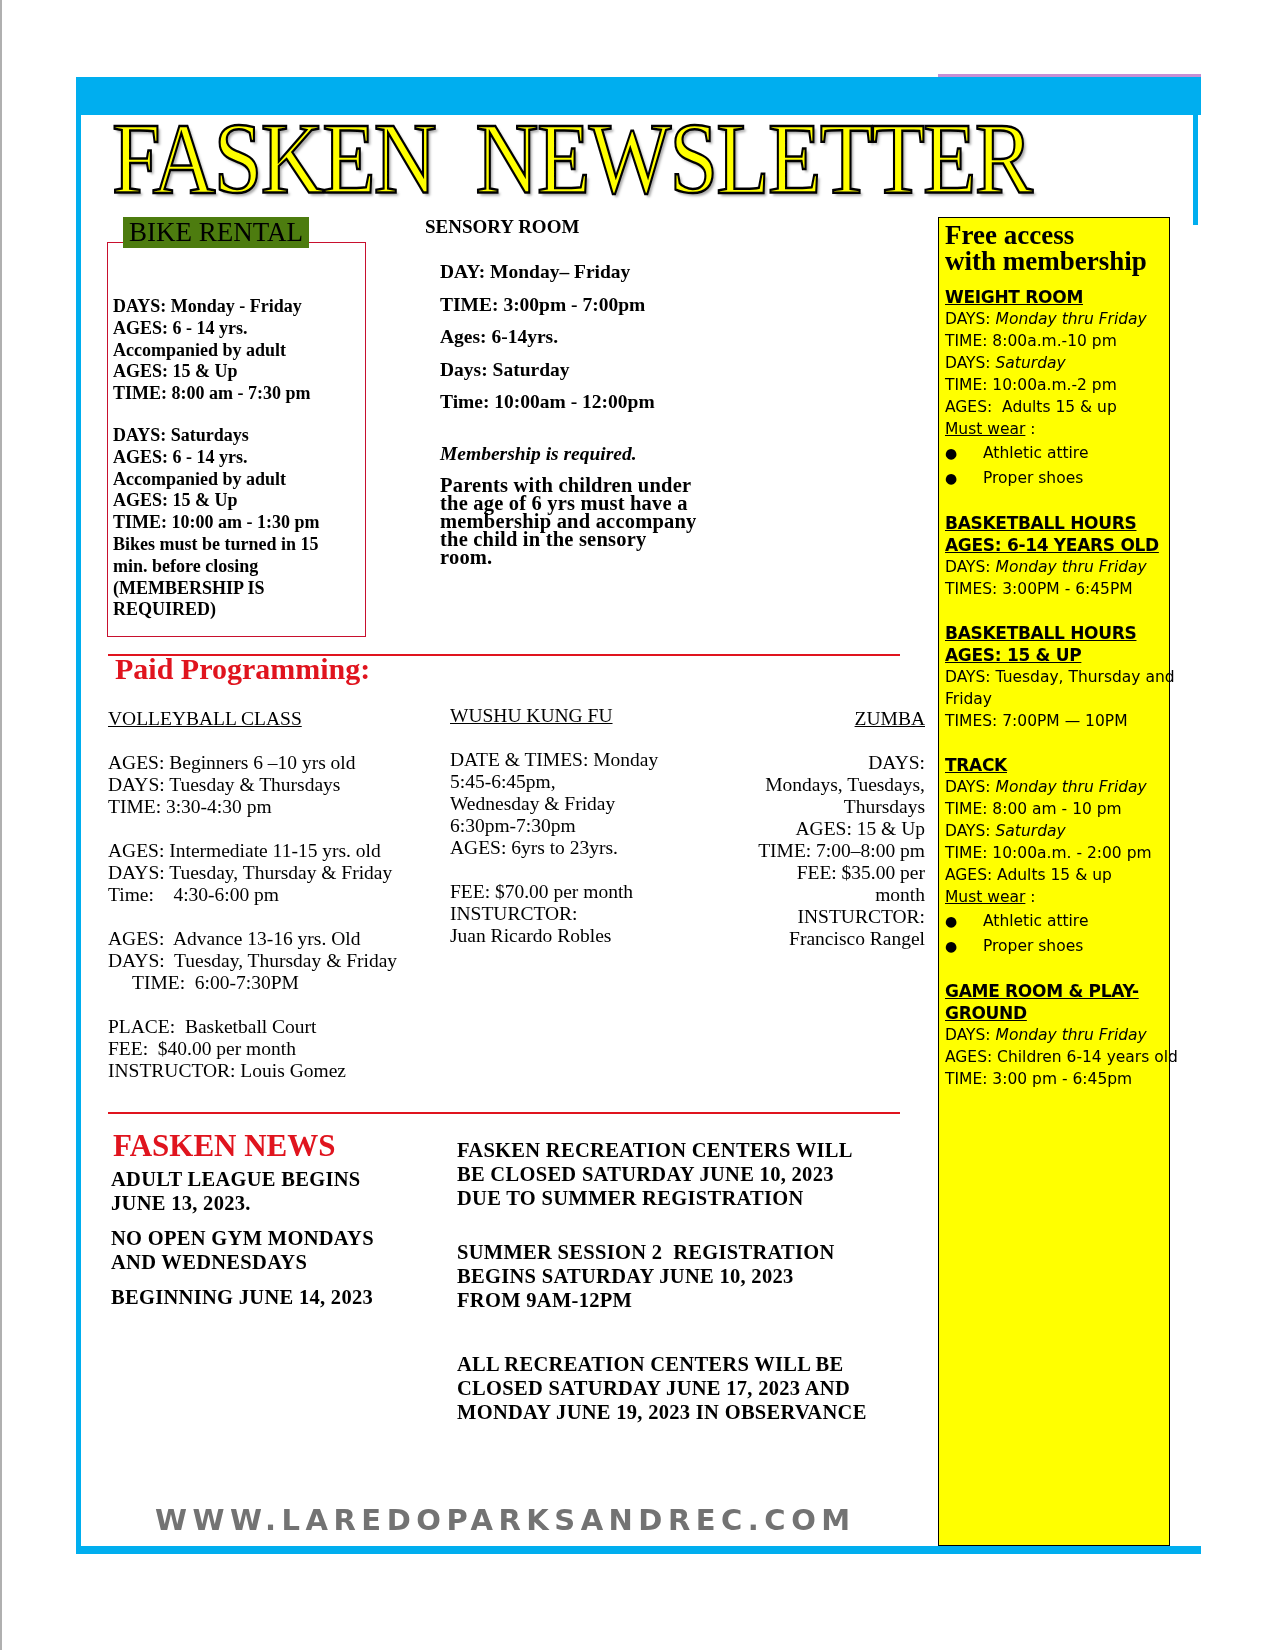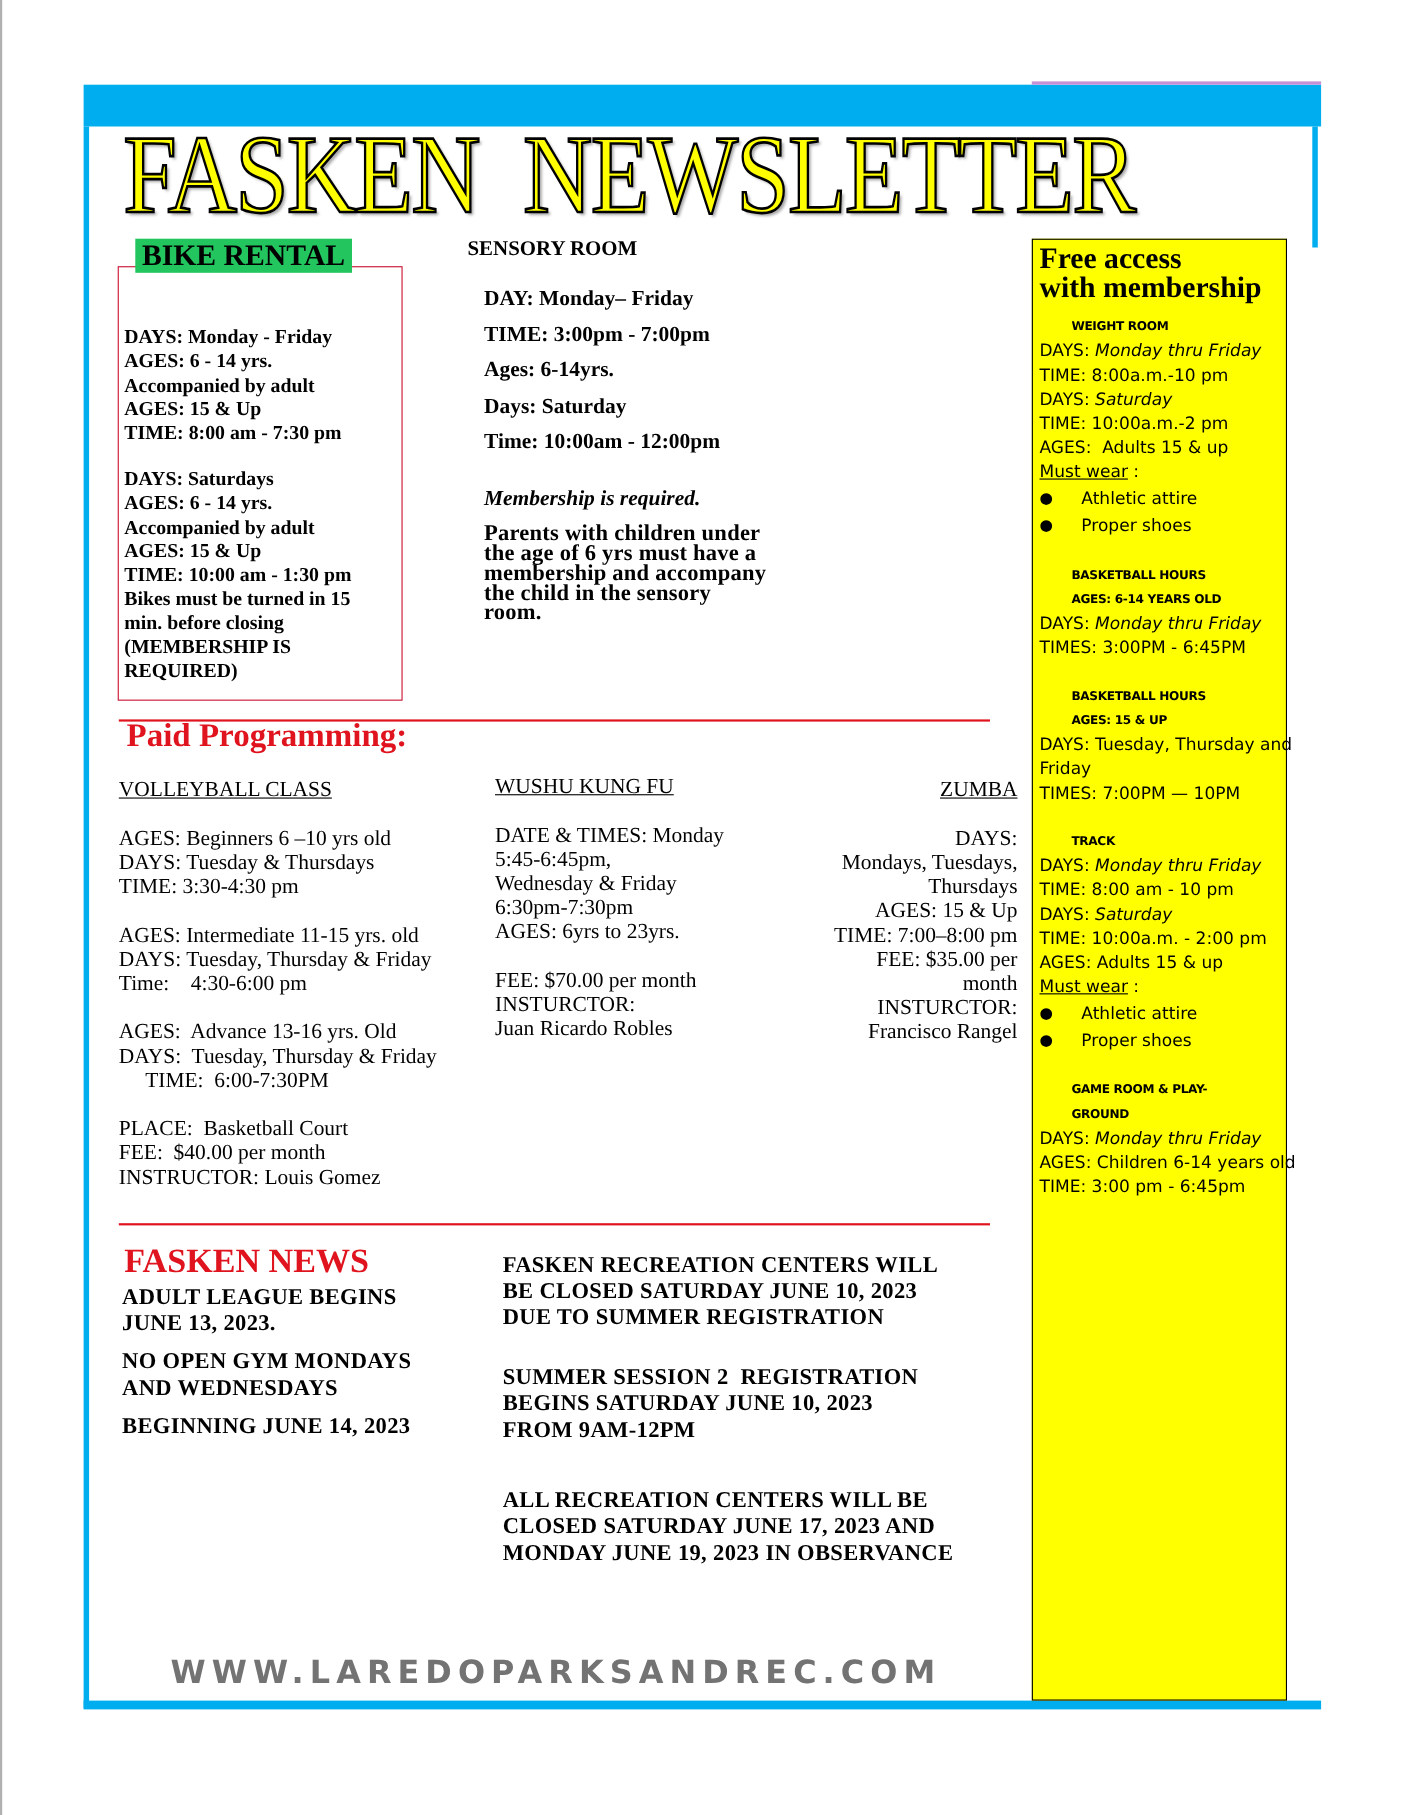--- a/index.html
+++ b/index.html
@@ -17,21 +17,21 @@
   .masthead {
     position: absolute; left: 112px; top: 110px; width: 1030px; height: 100px;
     font-family: "Liberation Serif", serif; font-size: 104px; line-height: 100px;
     color: #ffff00; -webkit-text-stroke: 2.5px #000;
     text-shadow: 3px 3px 3px rgba(0,0,0,0.35);
     transform: scaleY(0.98) scaleX(0.84); transform-origin: left top;
     white-space: pre; letter-spacing: -2px;
   }
 
   
-  .bike-heading { position: absolute; left: 123px; top: 217px; font-size: 27px; font-weight: bold; background: #22c55e; padding: 0 6px; z-index: 2; }
+  .bike-heading { position: absolute; left: 123px; top: 217px; font-size: 27px; font-weight: normal; background: #4d7c0f; padding: 0 6px; z-index: 2; }
   .bike-box { position: absolute; left: 107px; top: 242px; width: 259px; height: 395px; border: 1.5px solid #c8102e; }
   .bike-body { position: absolute; left: 113px; top: 272px; width: 250px; font-size: 18px; font-weight: bold; line-height: 21.8px; margin-top: 24px; }
   .bike-body .gap { height: 20px; }
 
   
   .sensory-heading { position: absolute; left: 425px; top: 216px; font-size: 19px; font-weight: bold; }
   .sensory-list { position: absolute; left: 440px; top: 261px; font-size: 19.5px; font-weight: bold; }
   .sensory-list .row { height: 32.5px; line-height: 22px; }
   .sensory-member { position: absolute; left: 440px; top: 443px; font-size: 19.5px; font-weight: bold; font-style: italic; }
   .sensory-note { position: absolute; left: 440px; top: 476px; width: 300px; font-size: 20.5px; font-weight: bold; line-height: 18px; letter-spacing: 0.2px; }
@@ -41,21 +41,21 @@
   .paid-heading { position: absolute; left: 115px; top: 652px; font-size: 30px; font-weight: bold; color: #e0141e; }
 
   .prog { position: absolute; font-size: 19.5px; line-height: 22px; }
   .prog .title { text-decoration: underline; }
   .prog .gap { height: 22px; }
 
   
   .sidebar { position: absolute; left: 938px; top: 217px; width: 232px; height: 1329px; background: #ffff00; border: 1.5px solid #000; }
   .side-inner { position: absolute; left: 6px; top: 4px; width: 252px; font-family: "DejaVu Sans", sans-serif; font-size: 15.5px; line-height: 22px; }
   .side-title { font-family: "Liberation Serif", serif; font-weight: bold; font-size: 27px; line-height: 26px; margin-bottom: 12px; }
-  .side-h { font-weight: bold; font-size: 11px; letter-spacing: -0.3px; margin-left: 29px; }
+  .side-h { font-weight: bold; text-decoration: underline; font-size: 17px; letter-spacing: -0.3px; }
   .side-inner em { font-style: italic; }
   .side-inner .u { text-decoration: underline; }
   .side-bullet { display: flex; height: 25px; align-items: center; }
   .side-bullet .dot { width: 38px; font-size: 14px; }
   .side-gap { height: 22px; }
 
   
   .news-heading { position: absolute; left: 113px; top: 1128px; font-size: 31px; font-weight: bold; color: #e0141e; }
   .news { position: absolute; font-size: 20.5px; font-weight: bold; line-height: 24px; letter-spacing: 0.3px; }
 

